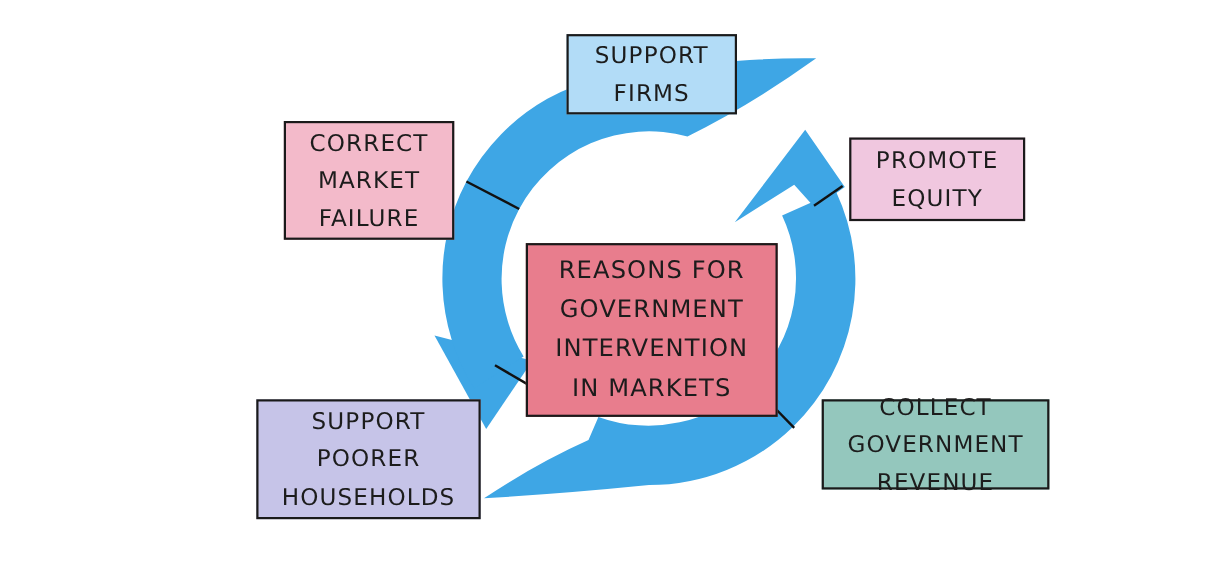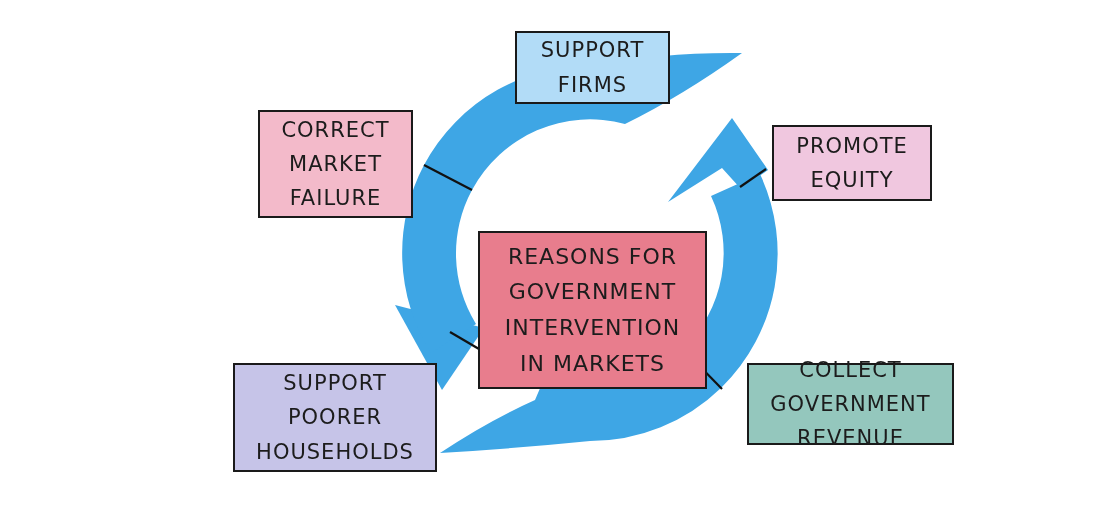--- a/index.html
+++ b/index.html
@@ -40,21 +40,21 @@
     font-weight: 400;
   }
   .outer-node .label { font-size: 21px; }
   .center-node .label { font-size: 22px; }
 
   .node-support-firms            { left: 475px; top: 31px;  width: 155px; height: 73px; }
   .node-correct-market-failure   { left: 218px; top: 110px; width: 155px; height: 108px; }
   .node-promote-equity           { left: 732px; top: 125px; width: 160px; height: 76px; }
   .node-support-poorer-households{ left: 193px; top: 363px; width: 204px; height: 109px; }
   .node-collect-government-revenue{ left: 707px; top: 363px; width: 207px; height: 82px; }
-  .node-center                   { left: 438px; top: 231px; width: 229px; height: 158px; }
+  .node-center                   { left: 438px; top: 221px; width: 229px; height: 158px; }
 </style>
 </head>
 <body>
 
 <div class="stage">
 
   <svg class="cycle-svg" viewBox="0 0 1100 510">
 
     <path d="M 702 53 Q 620 52 560 66 A 188 188 0 0 0 384 165 L 432 190 A 134 134 0 0 1 585 124 Q 642 96 702 53 Z" fill="#3ea6e5"></path>
 

